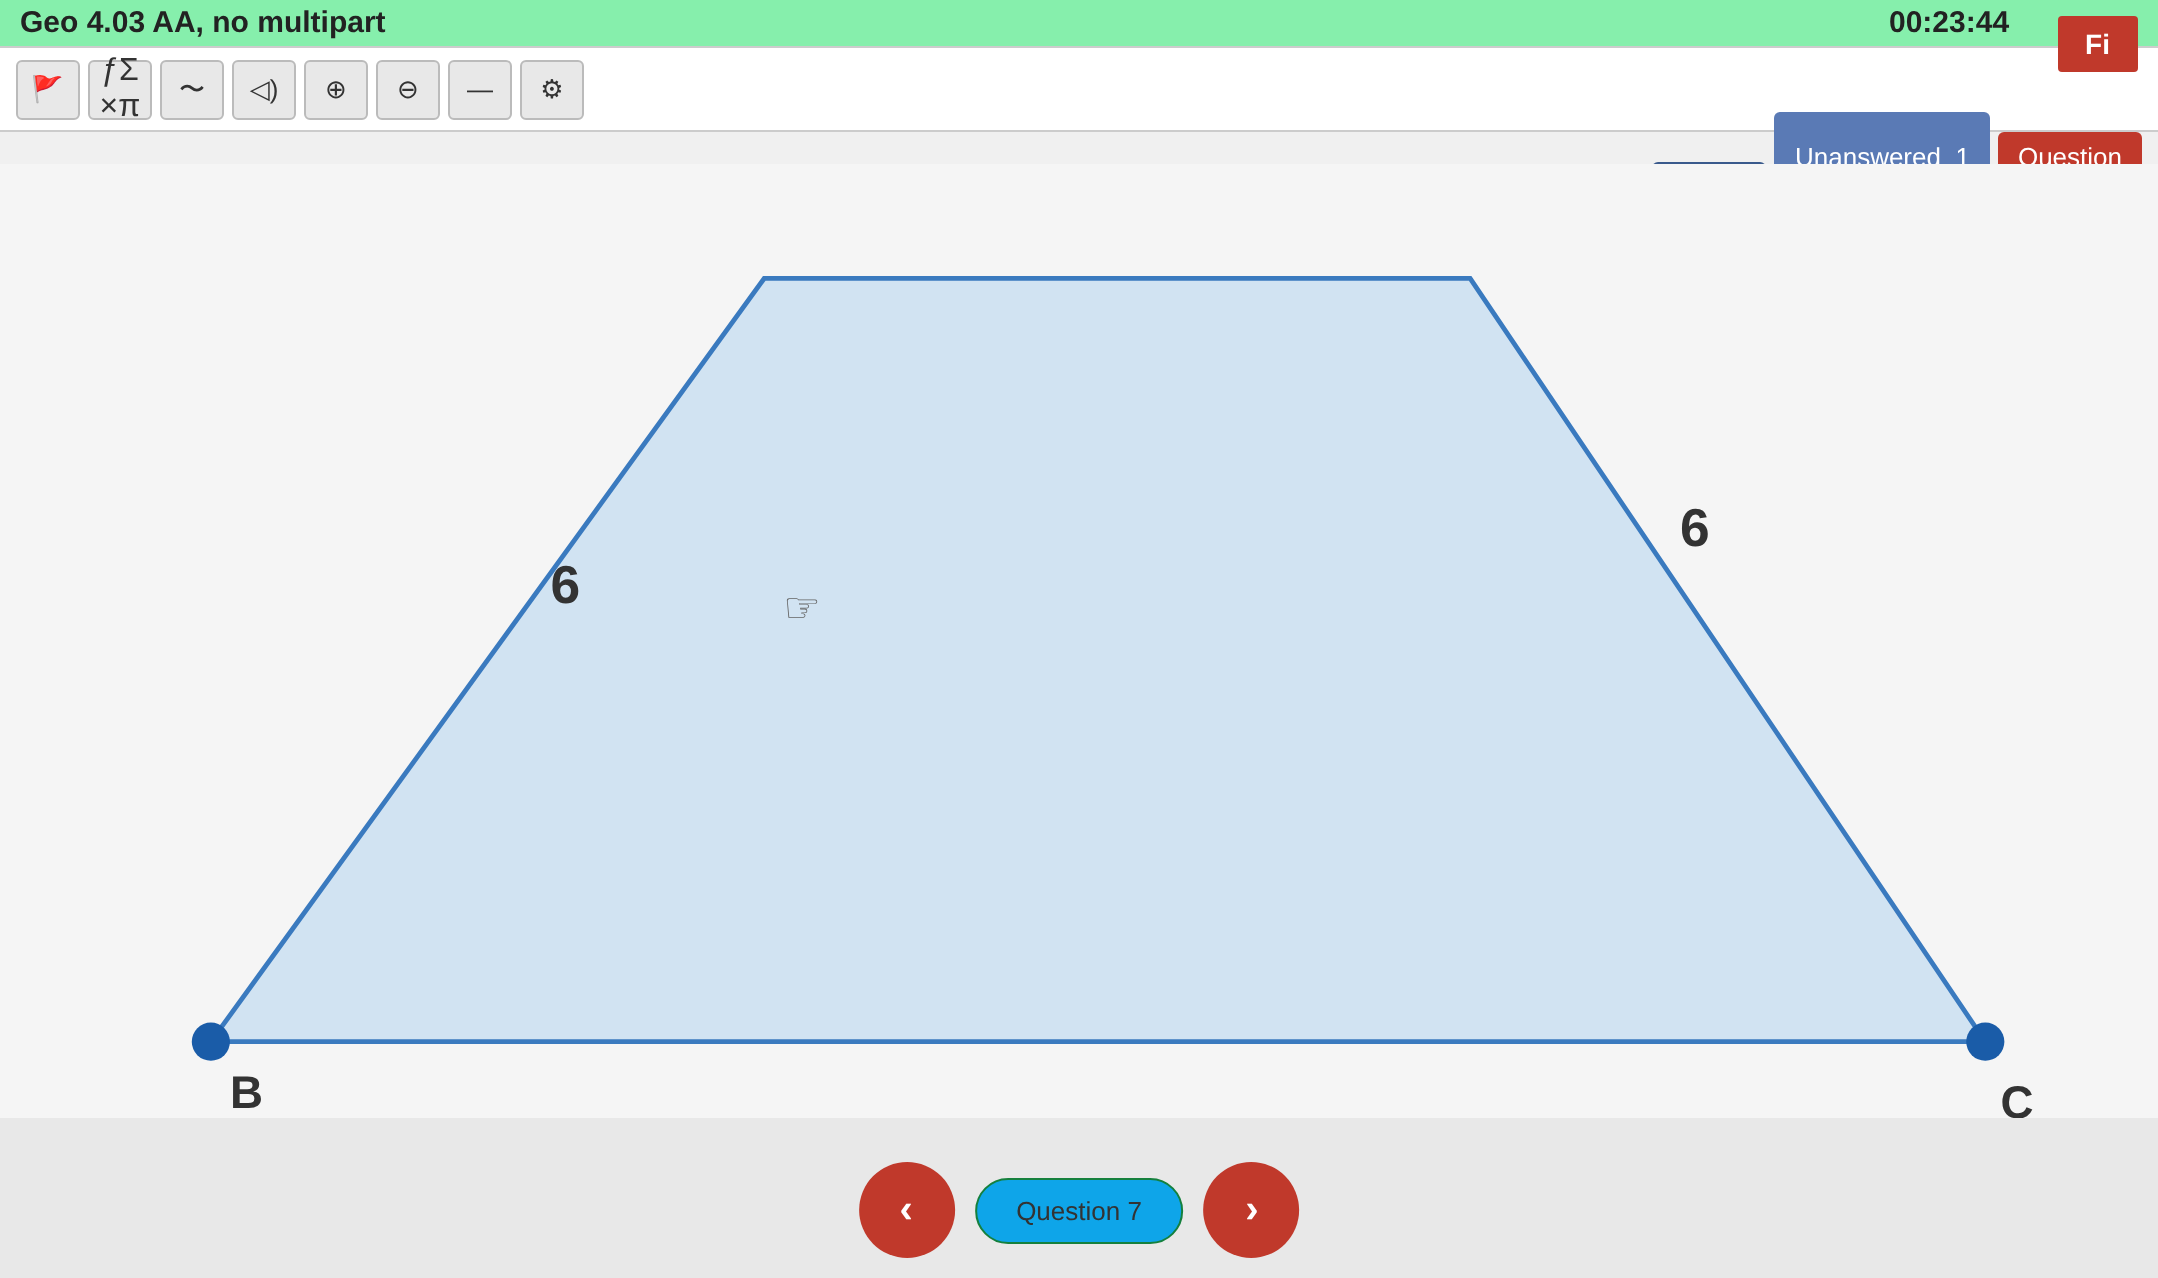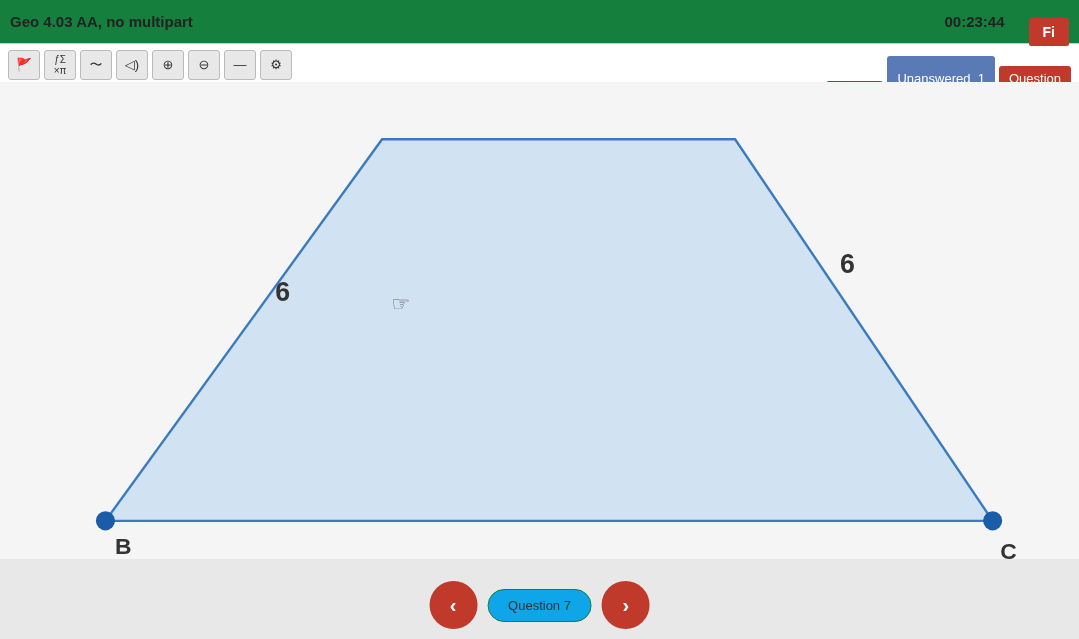--- a/index.html
+++ b/index.html
@@ -10,24 +10,24 @@
       background: #f0f0f0;
       font-family: Arial, sans-serif;
       position: relative;
     }
 
     
     .header {
       display: flex;
       align-items: center;
       justify-content: space-between;
-      background: #15803d;
+      background: #86efac;
       padding: 6px 10px;
       border-bottom: 1px solid #ccc;
-      height: 44px;
+      height: 24px;
     }
     .header-left {
       font-size: 15px;
       font-weight: 600;
       color: #222;
     }
     .header-right {
       display: flex;
       align-items: center;
       gap: 16px;
@@ -226,21 +226,21 @@
 <div class="header">
   <div class="header-left">Geo 4.03 AA, no multipart</div>
   <div class="header-right">
     <span class="timer">00:23:44</span>
     <button class="finish-btn">Fi</button>
   </div>
 </div>
 
 <div class="toolbar">
   <button class="toolbar-btn">🚩</button>
-  <button class="toolbar-btn" style="font-size:10px; line-height:1.1; white-space:pre;">ƒΣ
+  <button class="toolbar-btn" style="font-size:16px; line-height:1.1; white-space:pre;">ƒΣ
 ×π</button>
   <button class="toolbar-btn">〜</button>
   <button class="toolbar-btn">◁)</button>
   <button class="toolbar-btn">⊕</button>
   <button class="toolbar-btn">⊖</button>
   <button class="toolbar-btn">—</button>
   <button class="toolbar-btn">⚙</button>
 </div>
 
 <div class="nav-filter">

